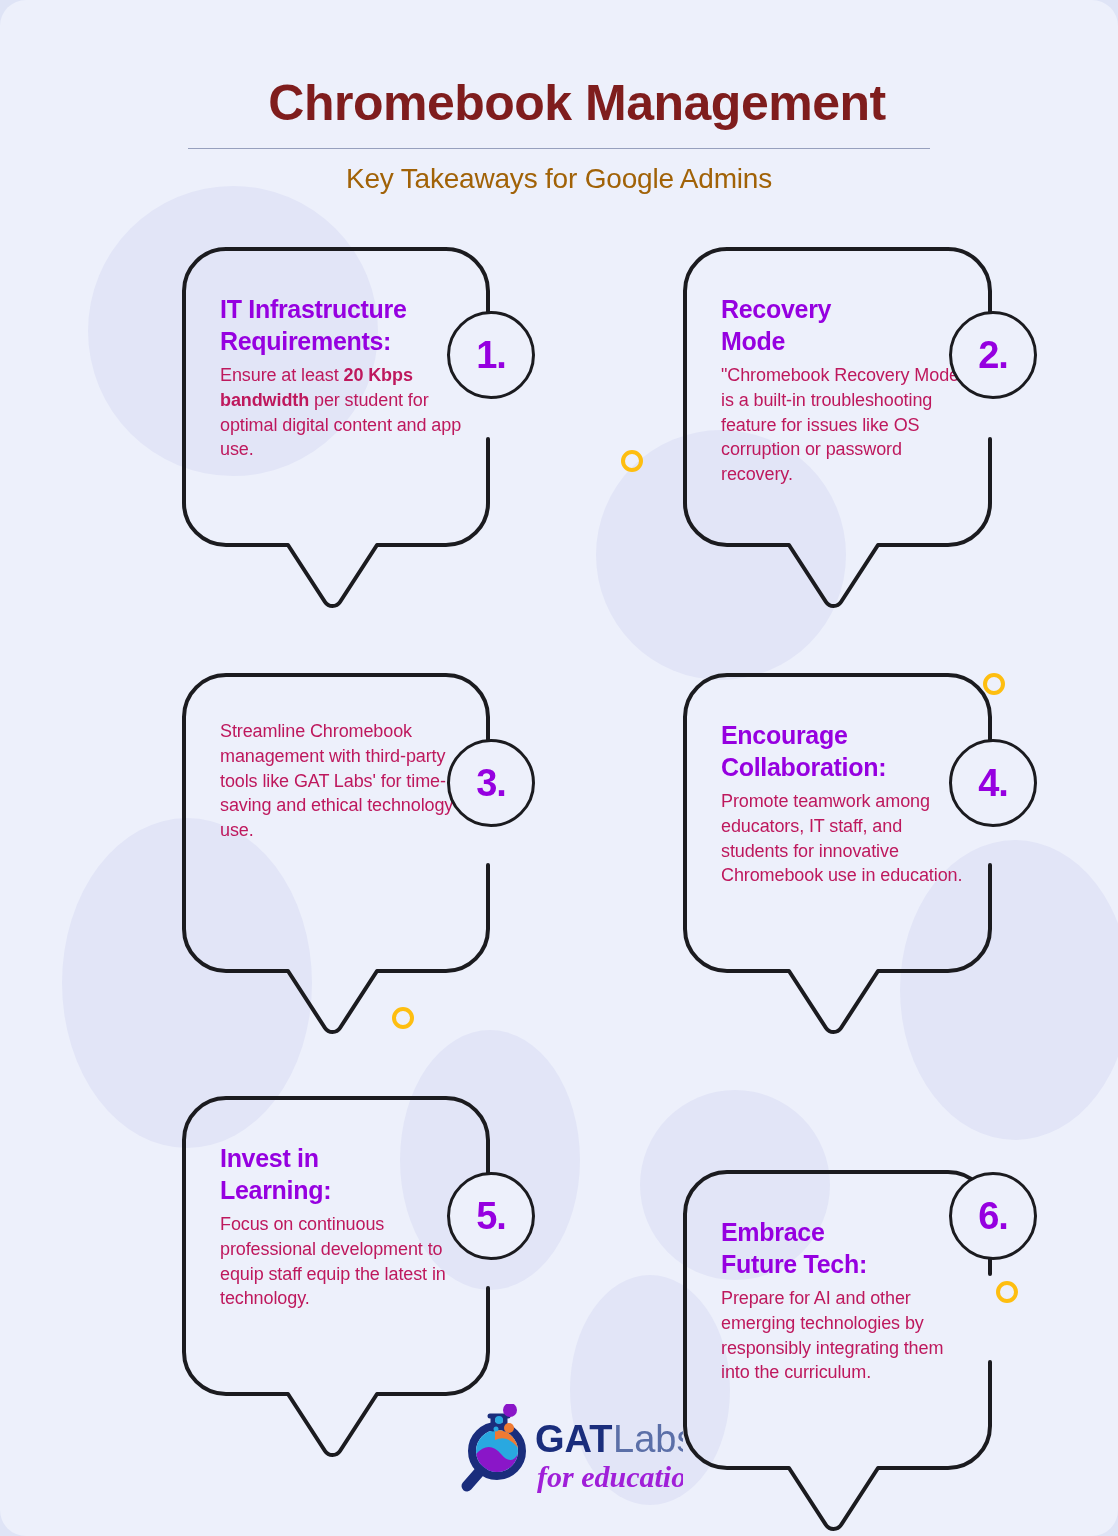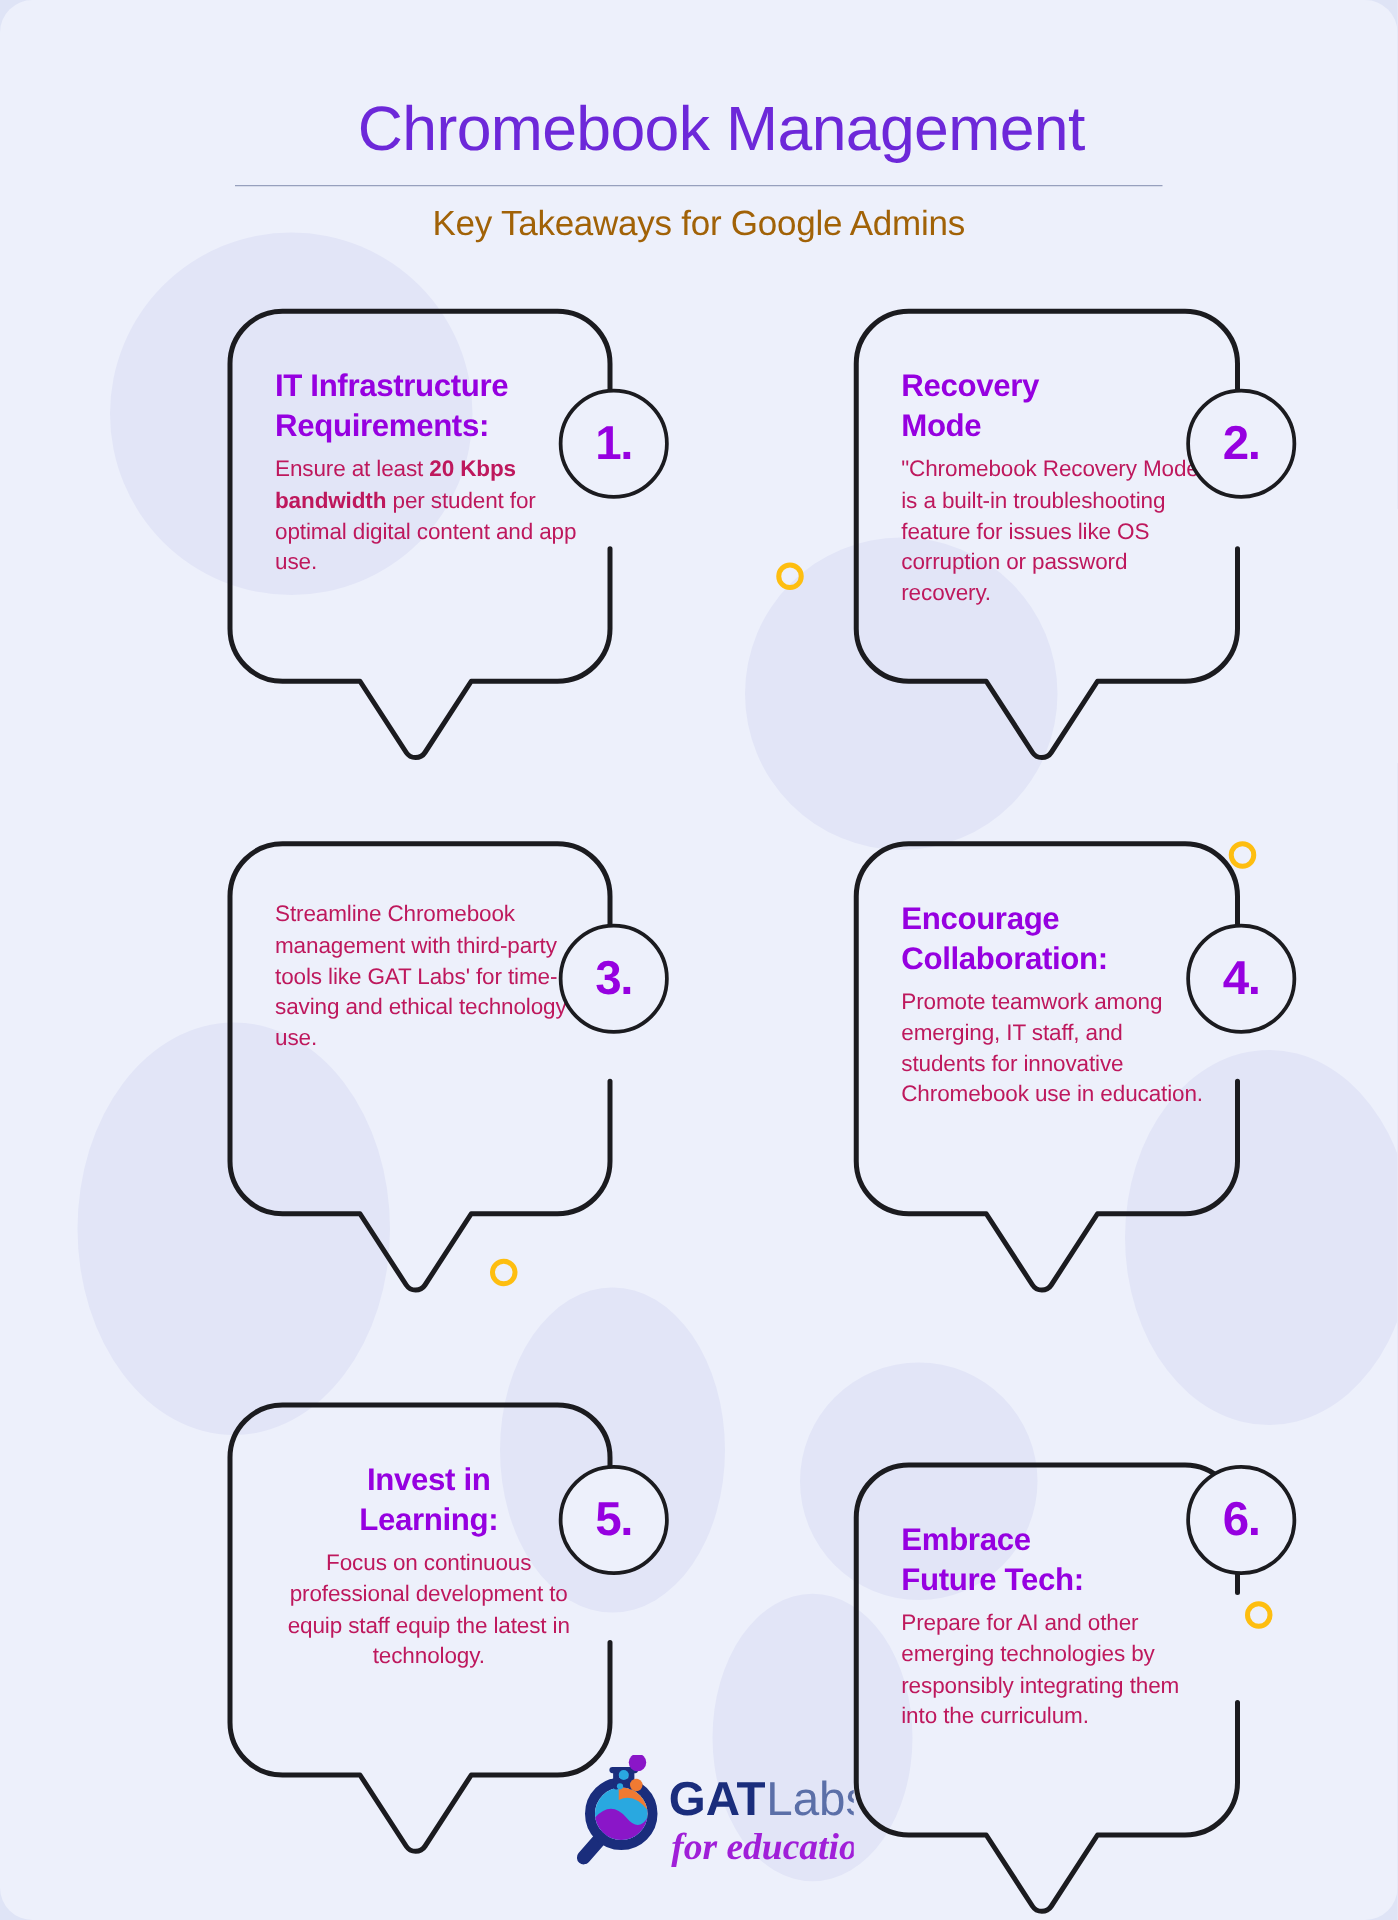--- a/index.html
+++ b/index.html
@@ -13,21 +13,21 @@
     overflow:hidden;
   }
 
   
   .blob{position:absolute;border-radius:50%;background:#e2e5f7;}
 
   
   #header{position:absolute;left:0;right:0;top:0;text-align:center;}
   #title{
     position:absolute;left:0;right:0;top:78px;
-    font-size:50px;font-weight:normal;color:#6d28d9;
+    font-size:50px;font-weight:bold;color:#7f1d1d;
     letter-spacing:-0.5px;line-height:1;margin-left:36px;
   }
   #divider{
     position:absolute;left:188px;width:742px;top:148px;height:1px;
     background:#97a0bd;
   }
   #subtitle{
     position:absolute;left:0;right:0;top:163px;
     font-size:28px;color:#a16207;font-weight:400;letter-spacing:-0.2px;
   }
@@ -129,29 +129,29 @@
     <span>3.</span>
   </div>
   <div class="ring" style="left:392px;top:1007px;"></div>
 
   <div class="bubble" style="left:663px;top:673px;width:307px;height:381px;">
     <svg width="307" height="381" viewBox="0 0 307 381" fill="none">
       <path d="M307 104 V44 a42 42 0 0 0 -42 -42 H44 A42 42 0 0 0 2 44 V256 a42 42 0 0 0 42 42 H106 L143 355 a9 9 0 0 0 15 0 L195 298 H265 a42 42 0 0 0 42 -42 V192" stroke="#1b1b1f" stroke-width="4" stroke-linecap="round" stroke-linejoin="round" fill="none"></path>
     </svg>
     <div class="content">
       <div class="b-title">Encourage<br>Collaboration:</div>
-      <div class="b-body">Promote teamwork among emerging, IT staff, and students for innovative Chromebook use in education.</div>
+      <div class="b-body">Promote teamwork among educators, IT staff, and students for innovative Chromebook use in education.</div>
     </div>
   </div>
   <div class="num" style="left:949px;top:739px;">
     <span>4.</span>
   </div>
   <div class="ring" style="left:983px;top:673px;"></div>
 
-  <div class="bubble" style="left:162px;top:1122px;width:306px;height:381px;text-align:center;">
+  <div class="bubble" style="left:162px;top:1096px;width:306px;height:381px;">
     <svg width="306" height="381" viewBox="0 0 306 381" fill="none">
       <path d="M306 104 V44 a42 42 0 0 0 -42 -42 H44 A42 42 0 0 0 2 44 V256 a42 42 0 0 0 42 42 H106 L143 355 a9 9 0 0 0 15 0 L195 298 H264 a42 42 0 0 0 42 -42 V192" stroke="#1b1b1f" stroke-width="4" stroke-linecap="round" stroke-linejoin="round" fill="none"></path>
     </svg>
     <div class="content">
       <div class="b-title">Invest in<br>Learning:</div>
       <div class="b-body">Focus on continuous professional development to equip staff equip the latest in technology.</div>
     </div>
   </div>
   <div class="num" style="left:447px;top:1172px;">
     <span>5.</span>

